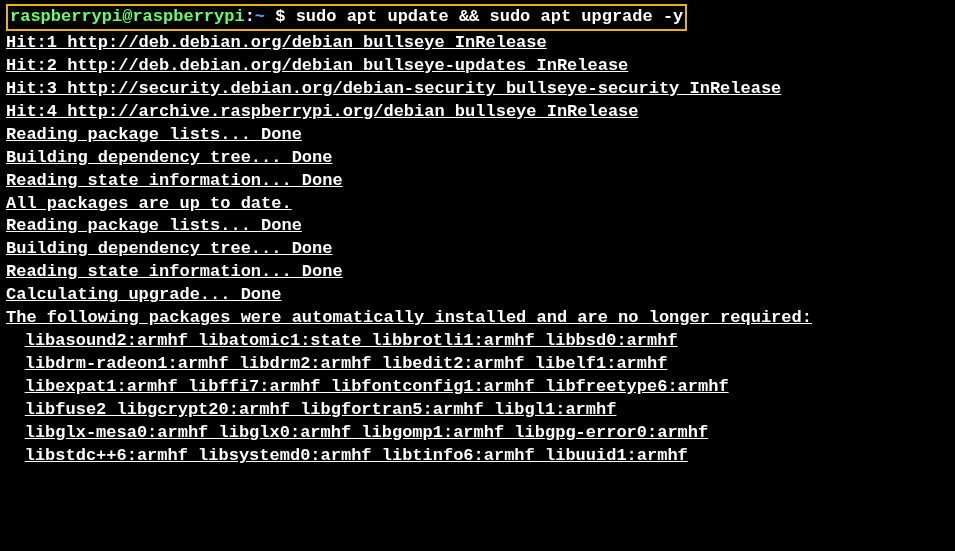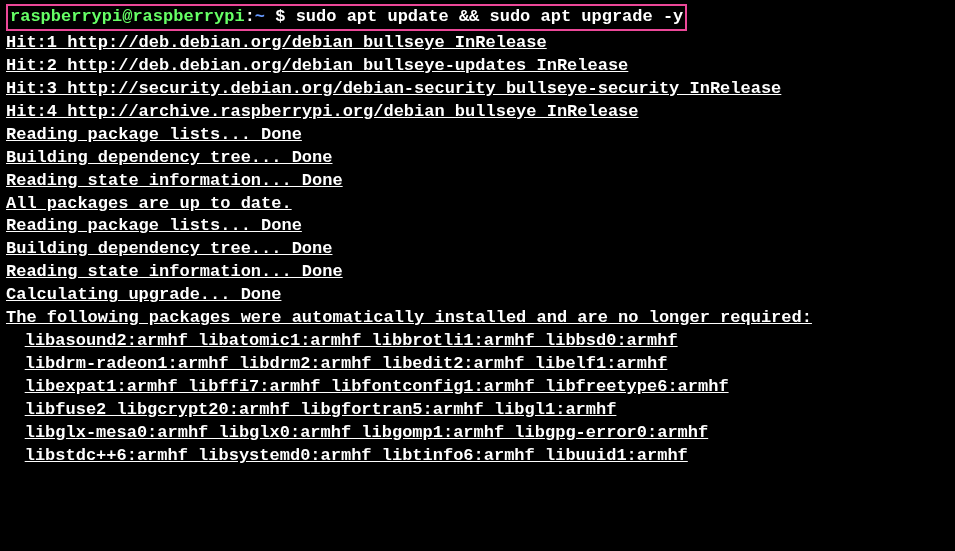--- a/index.html
+++ b/index.html
@@ -14,21 +14,21 @@
       line-height: 1.35;
       color: #fff;
       padding: 4px 6px;
       width: 955px;
       height: 551px;
       overflow: hidden;
       font-weight: bold;
     }
     .prompt-line {
       display: inline-block;
-      border: 2px solid #ec4899;
+      border: 2px solid #eab308;
       padding: 0 2px;
       margin-bottom: 1px;
     }
     .user-host {
       color: #66ff66;
     }
     .path {
       color: #6699ff;
     }
     .dollar {
@@ -61,19 +61,19 @@
   <div class="out">Reading package lists... Done</div>
   <div class="out">Building dependency tree... Done</div>
   <div class="out">Reading state information... Done</div>
   <div class="out">All packages are up to date.</div>
   <div class="out">Reading package lists... Done</div>
   <div class="out">Building dependency tree... Done</div>
   <div class="out">Reading state information... Done</div>
   <div class="out">Calculating upgrade... Done</div>
   <div class="out">The following packages were automatically installed and are no longer required:</div>
 
-  <div class="out indent">libasound2:armhf libatomic1:armhf libbrotli1:armhf libbsd0:armhf</div>
+  <div class="out indent">libasound2:armhf libatomic1:state libbrotli1:armhf libbsd0:armhf</div>
   <div class="out indent">libdrm-radeon1:armhf libdrm2:armhf libedit2:armhf libelf1:armhf</div>
   <div class="out indent">libexpat1:armhf libffi7:armhf libfontconfig1:armhf libfreetype6:armhf</div>
   <div class="out indent">libfuse2 libgcrypt20:armhf libgfortran5:armhf libgl1:armhf</div>
   <div class="out indent">libglx-mesa0:armhf libglx0:armhf libgomp1:armhf libgpg-error0:armhf</div>
   <div class="out indent">libstdc++6:armhf libsystemd0:armhf libtinfo6:armhf libuuid1:armhf</div>
 </div>
 
 </body></html>

